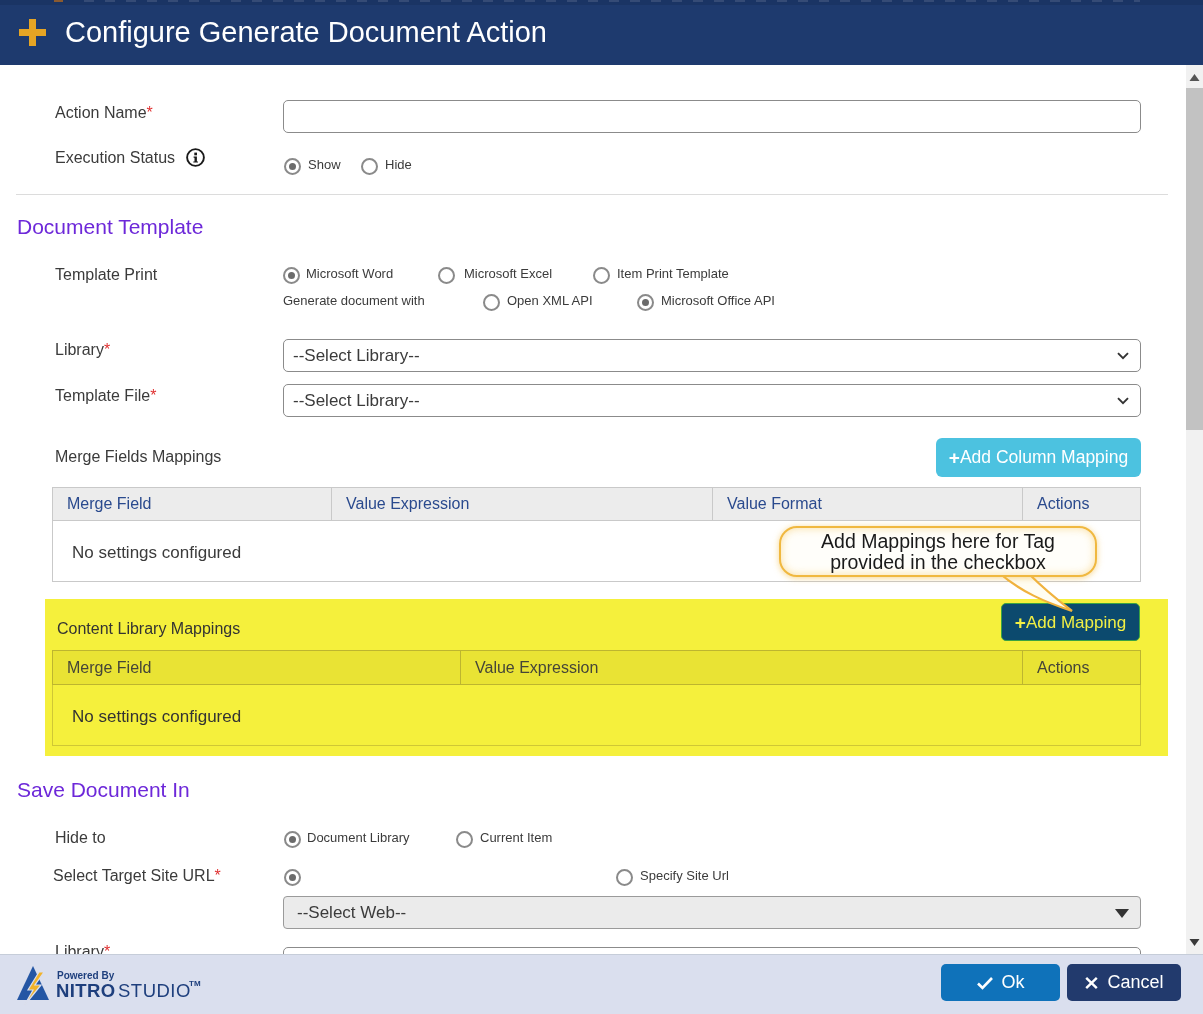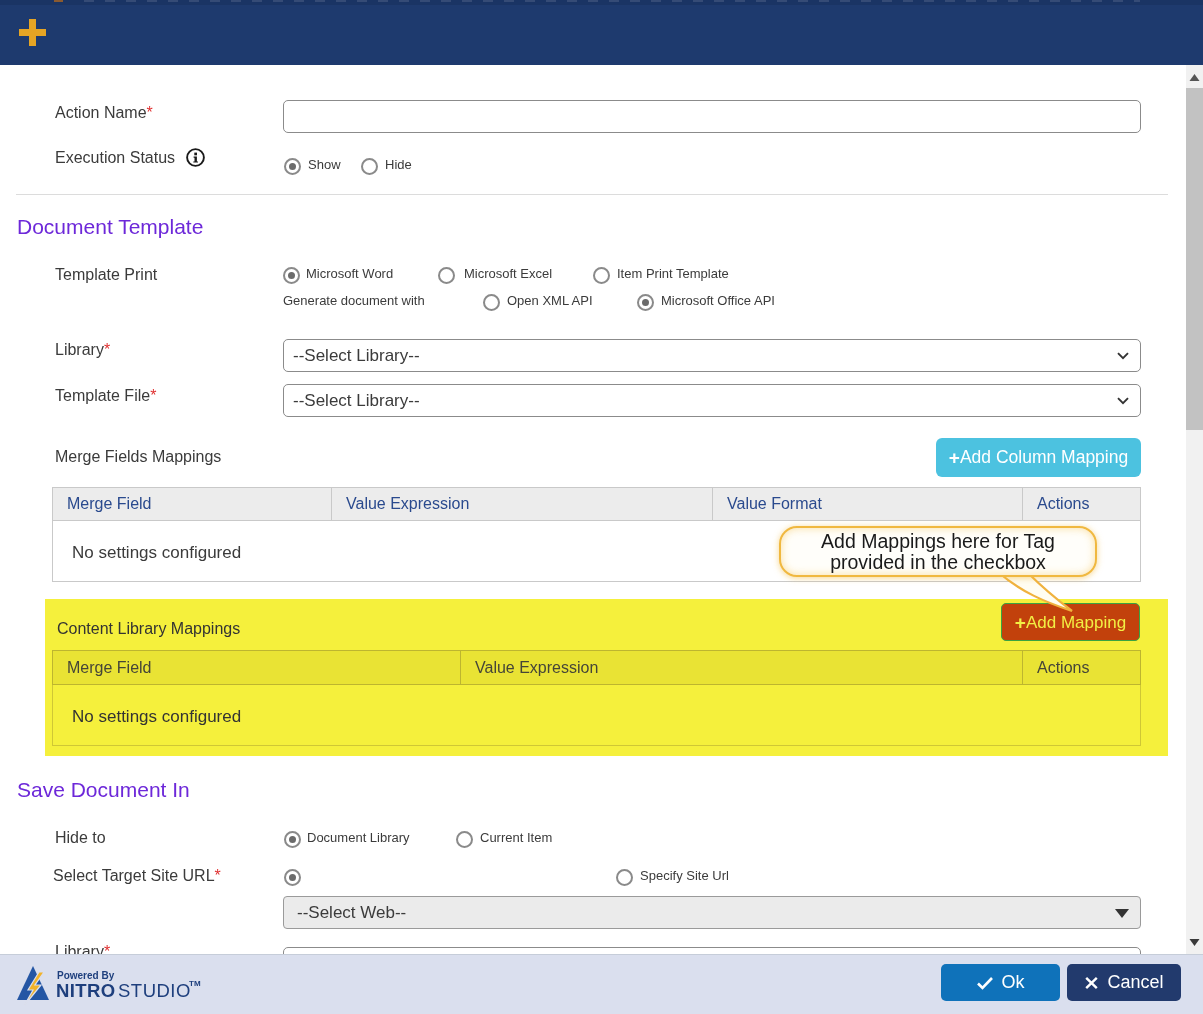--- a/index.html
+++ b/index.html
@@ -35,21 +35,21 @@
 .hr{position:absolute;left:16px;width:1152px;height:1px;background:#dcdcdc}
 
 table{border-collapse:collapse;table-layout:fixed}
 #t1{position:absolute;left:52px;top:487px;width:1088px}
 #t1 th{background:#ececec;border:1px solid #c9c9c9;height:33px;text-align:left;
   font-weight:normal;font-size:16px;color:#2a4a8e;padding-left:14px}
 #t1 td{border:1px solid #c9c9c9;height:61px;font-size:17px;color:#3b3b3b;padding-left:19px;padding-top:3px}
 
 #addcol{position:absolute;left:936px;top:438px;width:205px;height:39px;background:#4cc2e0;
   border-radius:6px;color:#fff;font-size:17.5px;text-align:center;line-height:39px}
-#addmap{position:absolute;left:1001px;top:603px;width:139px;height:38px;background:#c2410c;
+#addmap{position:absolute;left:1001px;top:603px;width:139px;height:38px;background:#0c4a6e;
   border:1px solid #3aa342;border-radius:5px;color:#f2ef44;font-size:17px;text-align:center;line-height:37px}
 .bplus{font-weight:bold;font-size:19px;vertical-align:-1px}
 
 #callout{position:absolute;left:779px;top:526px;width:318px;height:51px;background:#fffefa;
   border:2px solid #f0b840;border-radius:18px;
   box-shadow:0 1px 6px rgba(242,188,69,.6), inset 0 0 9px rgba(248,206,110,.65);
   font-size:19.5px;color:#1a1a1a;text-align:center;line-height:20.5px;padding-top:3px}
 
 #yellow{position:absolute;left:45px;top:599px;width:1123px;height:157px;background:#f5f03c}
 #t2{position:absolute;left:52px;top:650px;width:1088px}
@@ -77,20 +77,21 @@
 <body>
 
 <div id="hdr">
   <div id="hdrtop"></div>
     <div id="hdrdash"></div>
     <div id="hdro"></div>
   <div id="plus">
     <div style="left:10px;top:0;width:7px;height:27px"></div>
     <div style="left:0;top:10px;width:27px;height:7px"></div>
   </div>
+  <div id="title">Configure Generate Document Action</div>
 </div>
 
 <div class="lbl" style="left:55px;top:104px">Action Name<span class="req">*</span></div>
 <div class="inp" style="top:100px"></div>
 
 <div class="lbl" style="left:55px;top:149px">Execution Status</div>
 <svg class="abs" style="left:186px;top:148px" width="19" height="19">
   <circle cx="9.5" cy="9.5" r="8.4" fill="none" stroke="#1a1a1a" stroke-width="1.9"></circle>
   <rect x="8.3" y="4.6" width="2.7" height="2.7" fill="#1a1a1a"></rect>
   <path d="M7.6 8.6 L10.9 8.6 L10.9 13.4 L12 13.4 L12 14.6 L7.3 14.6 L7.3 13.4 L8.5 13.4 L8.5 9.8 L7.6 9.8 Z" fill="#1a1a1a"></path>

